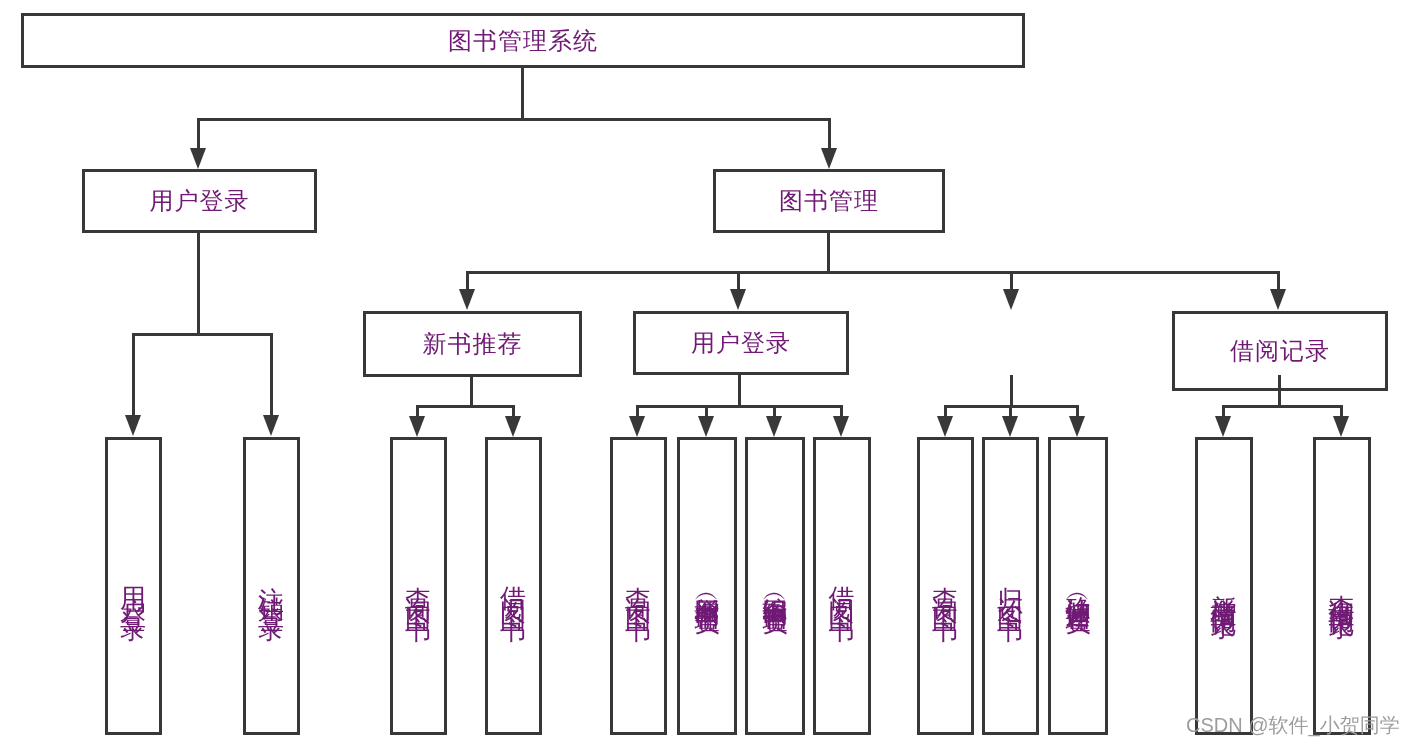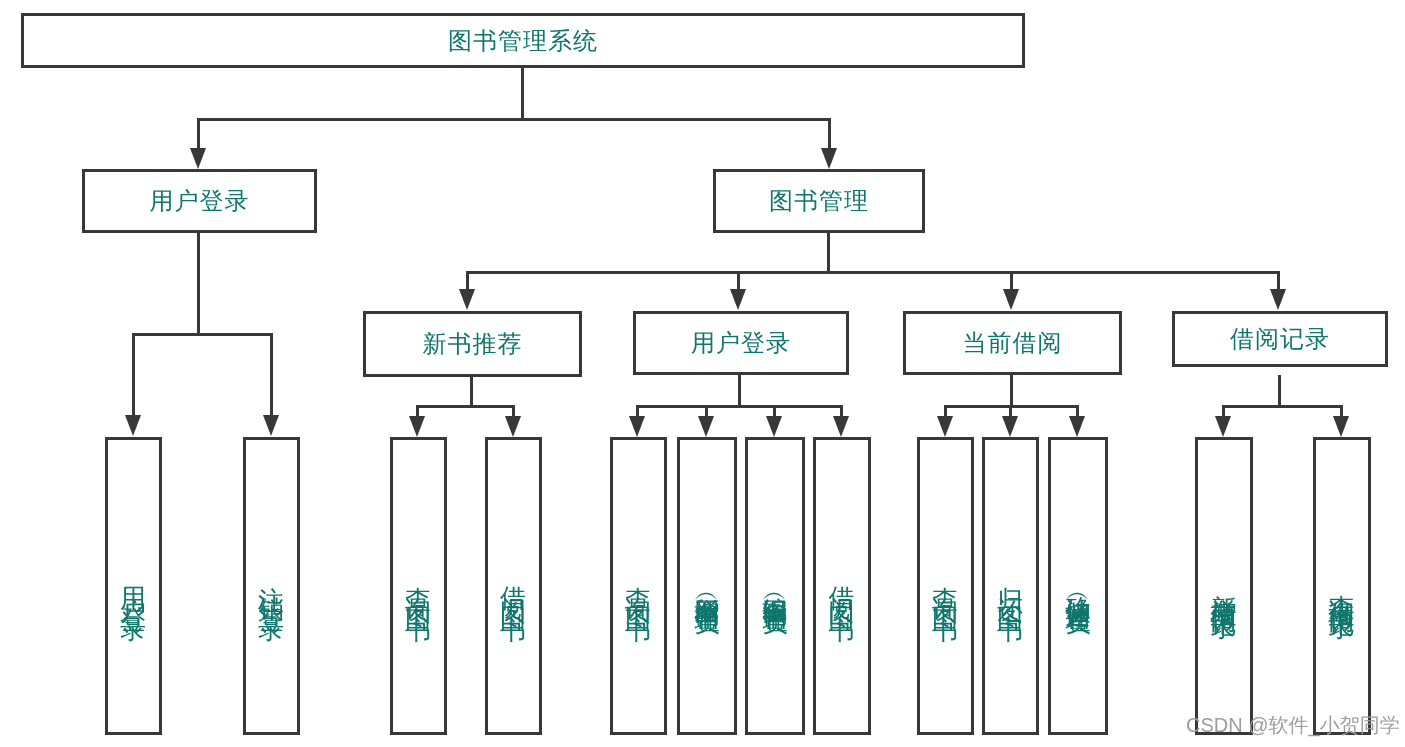--- a/index.html
+++ b/index.html
@@ -12,21 +12,21 @@
   }
   
   .box{
     position:absolute;
     box-sizing:border-box;
     background:#ffffff;
     border:3px solid #383838;
     display:flex;
     align-items:center;
     justify-content:center;
-    color:#0f766e;
+    color:#701a75;
   }
   .hbox{font-size:24px;letter-spacing:1px;white-space:nowrap;}
   .vbox span{
     writing-mode:vertical-rl;
     text-orientation:mixed;
     font-size:26px;
     line-height:1;
     letter-spacing:10px;
   }
   .vbox.mid span{letter-spacing:4px;}
@@ -57,21 +57,21 @@
   <div class="box hbox" style="left:21px;top:13px;width:1004px;height:55px;">图书管理系统</div>
 
   <div class="vline" style="left:521px;top:68px;height:52px;"></div>
   <div class="hline" style="left:198px;top:118px;width:633px;"></div>
   <div class="vline" style="left:197px;top:118px;height:31px;"></div>
   <div class="tri" style="left:190px;top:148px;"></div>
   <div class="vline" style="left:828px;top:118px;height:31px;"></div>
   <div class="tri" style="left:821px;top:148px;"></div>
 
   <div class="box hbox" style="left:82px;top:169px;width:235px;height:64px;">用户登录</div>
-  <div class="box hbox" style="left:713px;top:169px;width:212px;height:64px;">图书管理</div>
+  <div class="box hbox" style="left:713px;top:169px;width:232px;height:64px;">图书管理</div>
 
   <div class="vline" style="left:197px;top:233px;height:102px;"></div>
   <div class="hline" style="left:133px;top:333px;width:140px;"></div>
   <div class="vline" style="left:132px;top:333px;height:83px;"></div>
   <div class="tri" style="left:125px;top:415px;"></div>
   <div class="vline" style="left:270px;top:333px;height:83px;"></div>
   <div class="tri" style="left:263px;top:415px;"></div>
 
   <div class="vline" style="left:827px;top:233px;height:41px;"></div>
   <div class="hline" style="left:467px;top:271px;width:813px;"></div>
@@ -79,22 +79,21 @@
   <div class="tri" style="left:459px;top:289px;"></div>
   <div class="vline" style="left:737px;top:271px;height:19px;"></div>
   <div class="tri" style="left:730px;top:289px;"></div>
   <div class="vline" style="left:1010px;top:271px;height:19px;"></div>
   <div class="tri" style="left:1003px;top:289px;"></div>
   <div class="vline" style="left:1277px;top:271px;height:19px;"></div>
   <div class="tri" style="left:1270px;top:289px;"></div>
 
   <div class="box hbox" style="left:363px;top:311px;width:219px;height:66px;">新书推荐</div>
   <div class="box hbox" style="left:633px;top:311px;width:216px;height:64px;">用户登录</div>
-  <div class="box hbox" style="left:903px;top:311px;width:219px;height:64px;">当前借阅</div>
-  <div class="box hbox" style="left:1172px;top:311px;width:216px;height:56px;">借阅记录</div>
+  <div class="box hbox" style="left:1172px;top:311px;width:216px;height:80px;">借阅记录</div>
 
   <div class="vline" style="left:470px;top:375px;height:32px;"></div>
   <div class="hline" style="left:417px;top:405px;width:98px;"></div>
   <div class="vline" style="left:416px;top:405px;height:12px;"></div>
   <div class="tri" style="left:409px;top:416px;"></div>
   <div class="vline" style="left:512px;top:405px;height:12px;"></div>
   <div class="tri" style="left:505px;top:416px;"></div>
 
   <div class="vline" style="left:738px;top:375px;height:32px;"></div>
   <div class="hline" style="left:637px;top:405px;width:206px;"></div>

